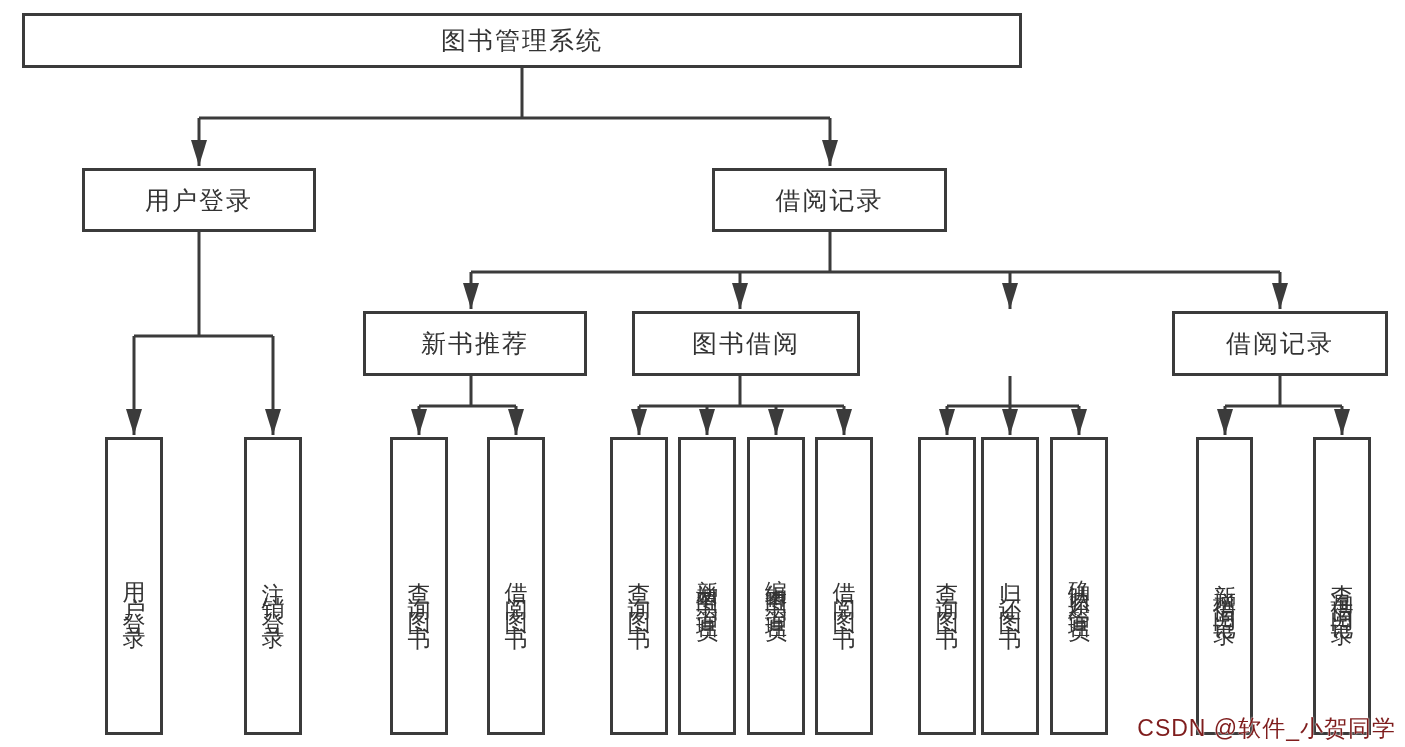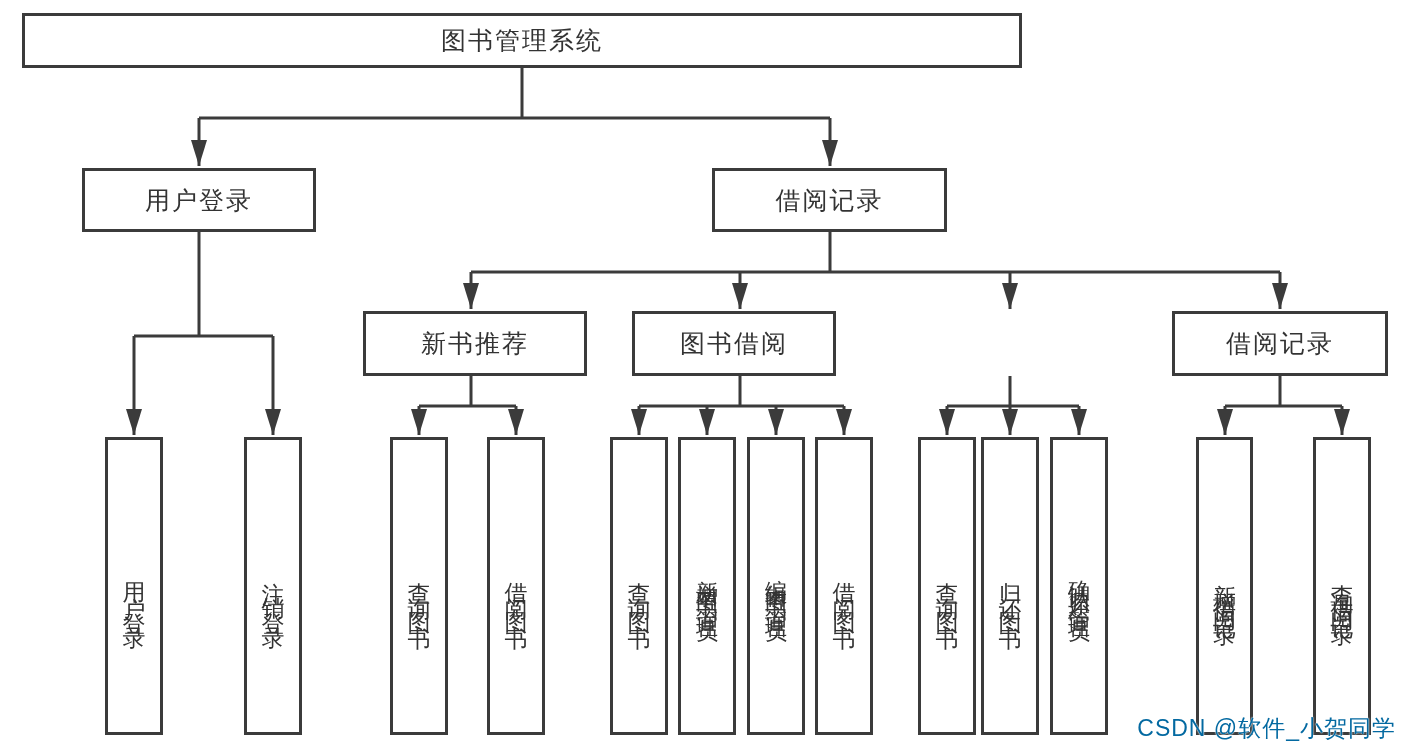--- a/index.html
+++ b/index.html
@@ -16,21 +16,21 @@
   .node.h span{font-size:25px;letter-spacing:2px;white-space:nowrap;}
   .node.v span{
     writing-mode:vertical-rl;text-orientation:mixed;
     font-size:23px;line-height:1;white-space:nowrap;
   }
   .node.v span.s4{letter-spacing:15px;margin-bottom:-15px;}
   .node.v span.s6{letter-spacing:8px;margin-bottom:-8px;}
   .node.v span.s9{font-size:22px;letter-spacing:6px;margin-bottom:-6px;}
   .watermark{
     position:absolute;right:9px;bottom:3px;z-index:5;
-    font-size:23px;letter-spacing:1px;color:#0369a1;
+    font-size:23px;letter-spacing:1px;color:#7f1d1d;
     text-shadow:0 0 2px #ffffff,0 0 1px #ffffff;white-space:nowrap;
   }
 </style>
 </head>
 <body>
 
 <div class="canvas">
 
   <svg class="connectors" width="1405" height="747" viewBox="0 0 1405 747" xmlns="http://www.w3.org/2000/svg">
     <defs>
@@ -75,21 +75,21 @@
   <div class="node h" style="left:82px;top:168px;width:234px;height:64px">
     <span>用户登录</span>
   </div>
   <div class="node h" style="left:712px;top:168px;width:235px;height:64px">
     <span>借阅记录</span>
   </div>
 
   <div class="node h" style="left:363px;top:311px;width:224px;height:65px">
     <span>新书推荐</span>
   </div>
-  <div class="node h" style="left:632px;top:311px;width:204px;height:65px">
+  <div class="node h" style="left:632px;top:311px;width:228px;height:65px">
     <span>图书借阅</span>
   </div>
   <div class="node h" style="left:1172px;top:311px;width:216px;height:65px">
     <span>借阅记录</span>
   </div>
 
   <div class="node v" style="left:105px;top:437px;width:58px;height:298px">
     <span class="s4">用户登录</span>
   </div>
   <div class="node v" style="left:244px;top:437px;width:58px;height:298px">

